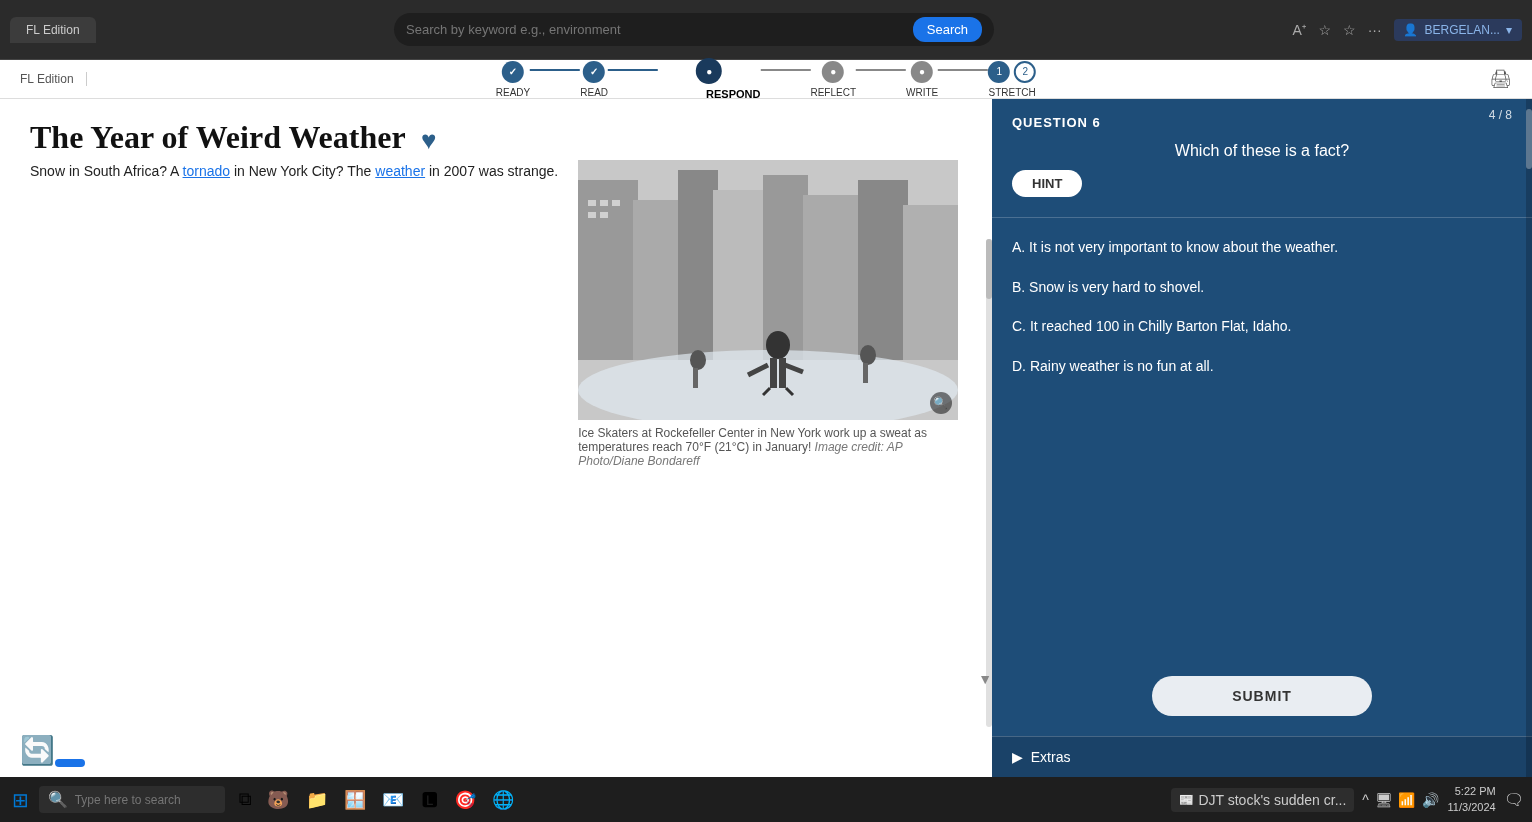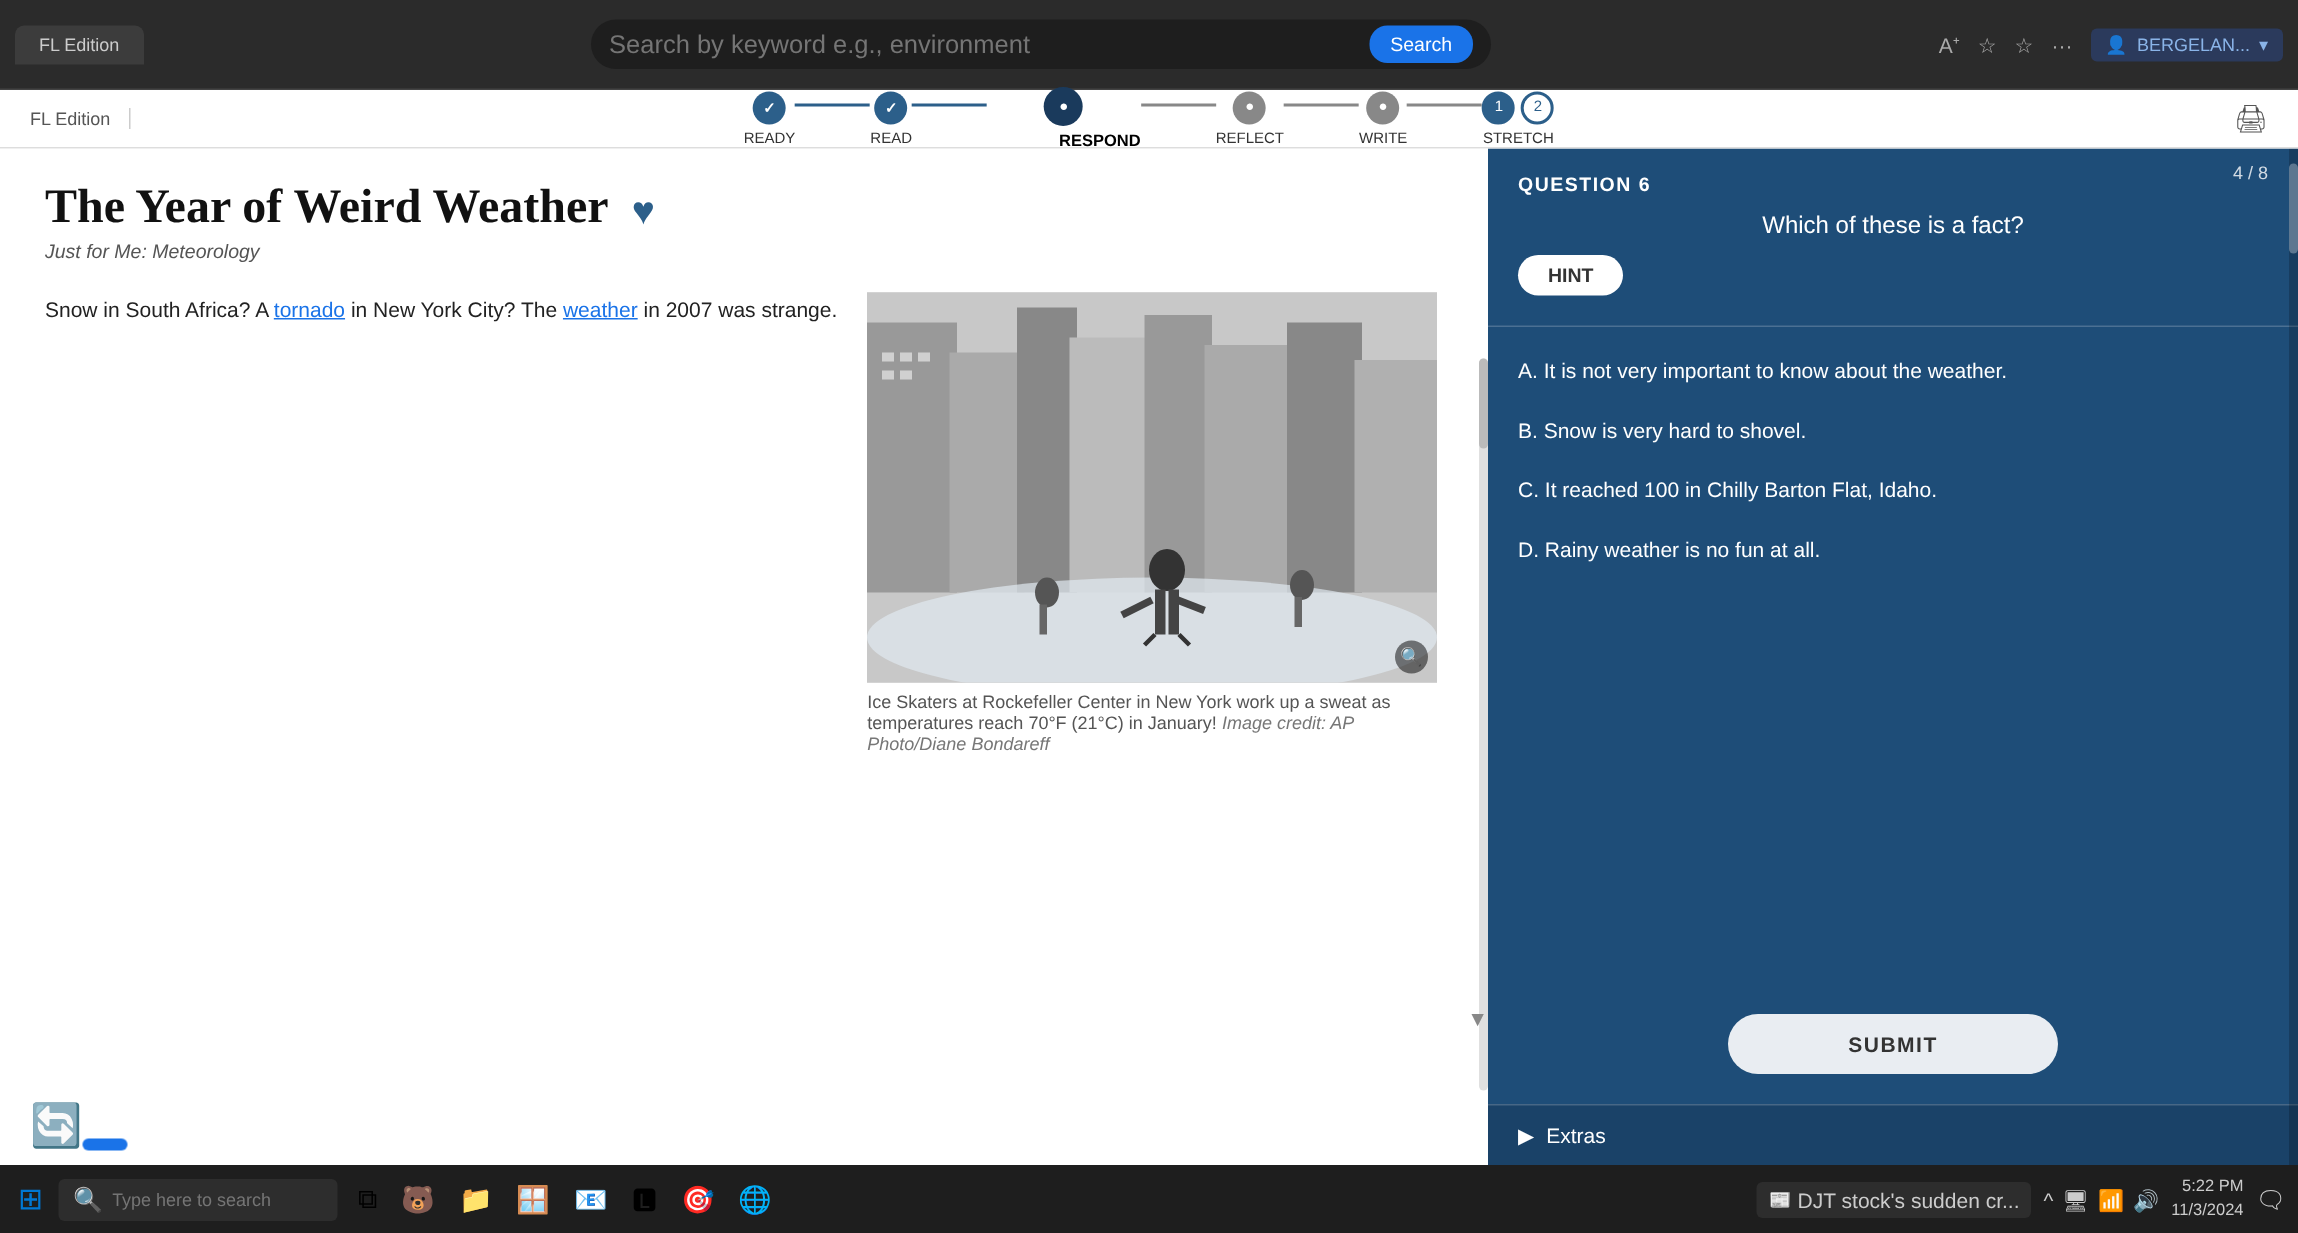--- a/index.html
+++ b/index.html
@@ -38,21 +38,21 @@
       padding: 4px 12px;
       gap: 8px;
       max-width: 600px;
       margin: 0 auto;
     }
     .browser-search-bar input {
       background: transparent;
       border: none;
       outline: none;
       color: #aaa;
-      font-size: 17px;
+      font-size: 13px;
       width: 100%;
     }
     .search-btn {
       background: #1a73e8;
       color: white;
       border: none;
       padding: 5px 14px;
       border-radius: 12px;
       cursor: pointer;
       font-size: 13px;
@@ -545,21 +545,20 @@
     <span class="print-icon">🖨</span>
   </div>
 
   <div class="content-area">
 
     <div class="article-section">
       <h1 class="article-title">
         <span>The Year of Weird Weather</span>
         <span class="heart-icon">♥</span>
       </h1>
-      <div class="article-subtitle">Just for Me: Meteorology</div>
 
       <div class="article-body">
         <div class="article-text">
           <p>
             <span>Snow in South Africa? A </span><a href="#">tornado</a><span> in New York City? The </span><a href="#">weather</a><span> in 2007 was strange.</span>
           </p>
         </div>
         <div class="article-image-container">
           <div class="skater-scene">
 

